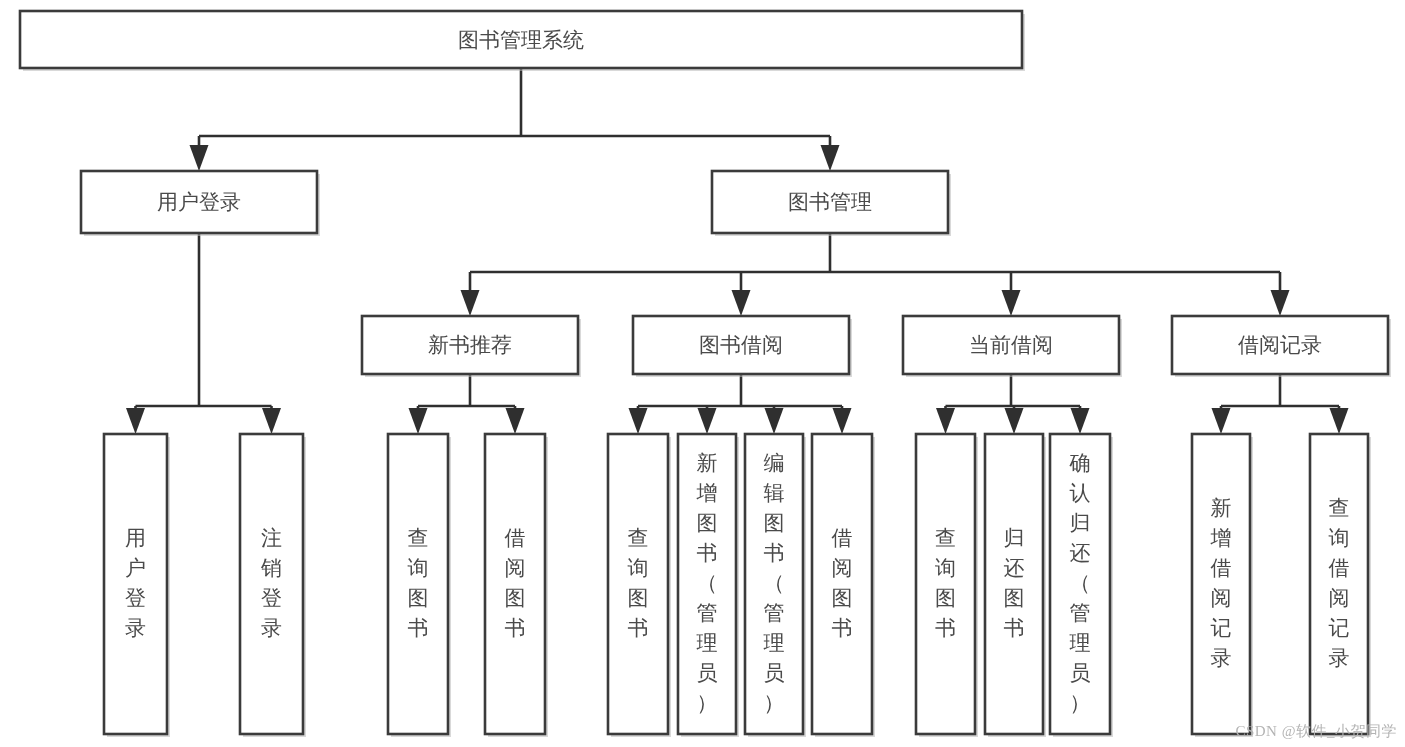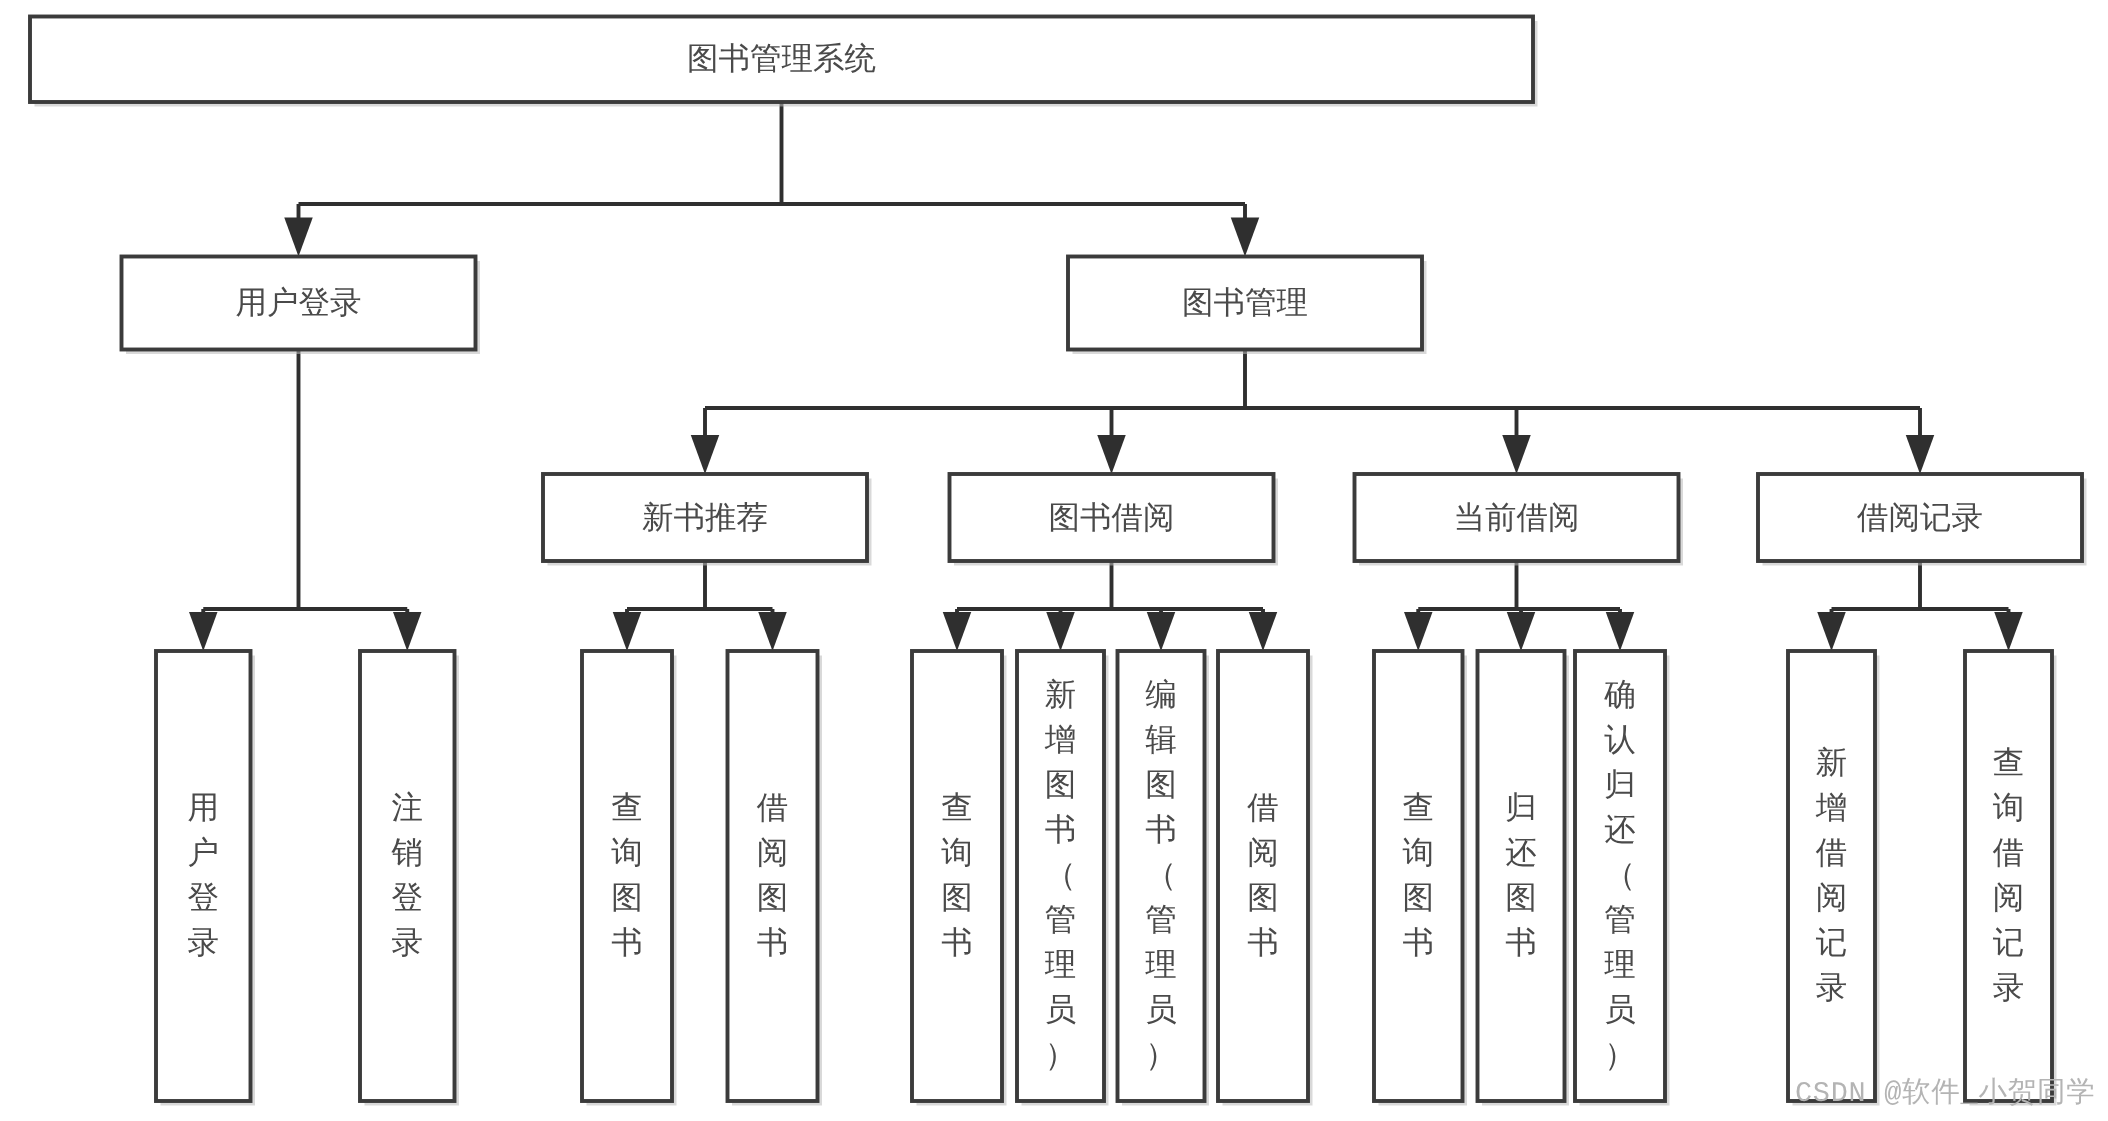--- a/index.html
+++ b/index.html
@@ -52,22 +52,22 @@
   .node-label-vertical {
     fill: #4a4a4a;
     font-family: "DejaVu Sans", "Liberation Sans", sans-serif;
     font-size: 21px;
     text-anchor: middle;
   }
   .watermark {
     position: absolute;
     right: 8px;
     bottom: 6px;
-    font-family: Liberation Mono, monospace;
-    font-size: 19px;
+    font-family: Liberation Serif, serif;
+    font-size: 15px;
     color: #b4b4b4;
     letter-spacing: 0.5px;
     white-space: nowrap;
     pointer-events: none;
     user-select: none;
   }
 </style>
 </head>
 <body>
 

